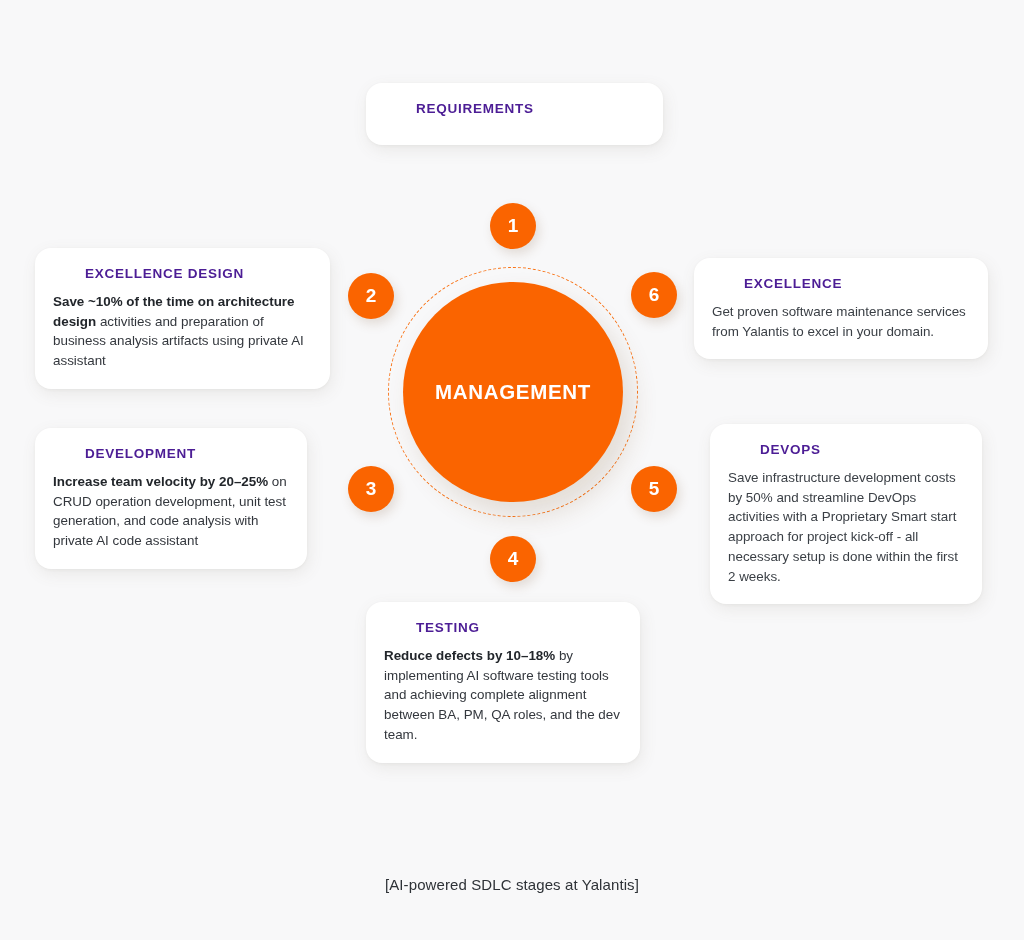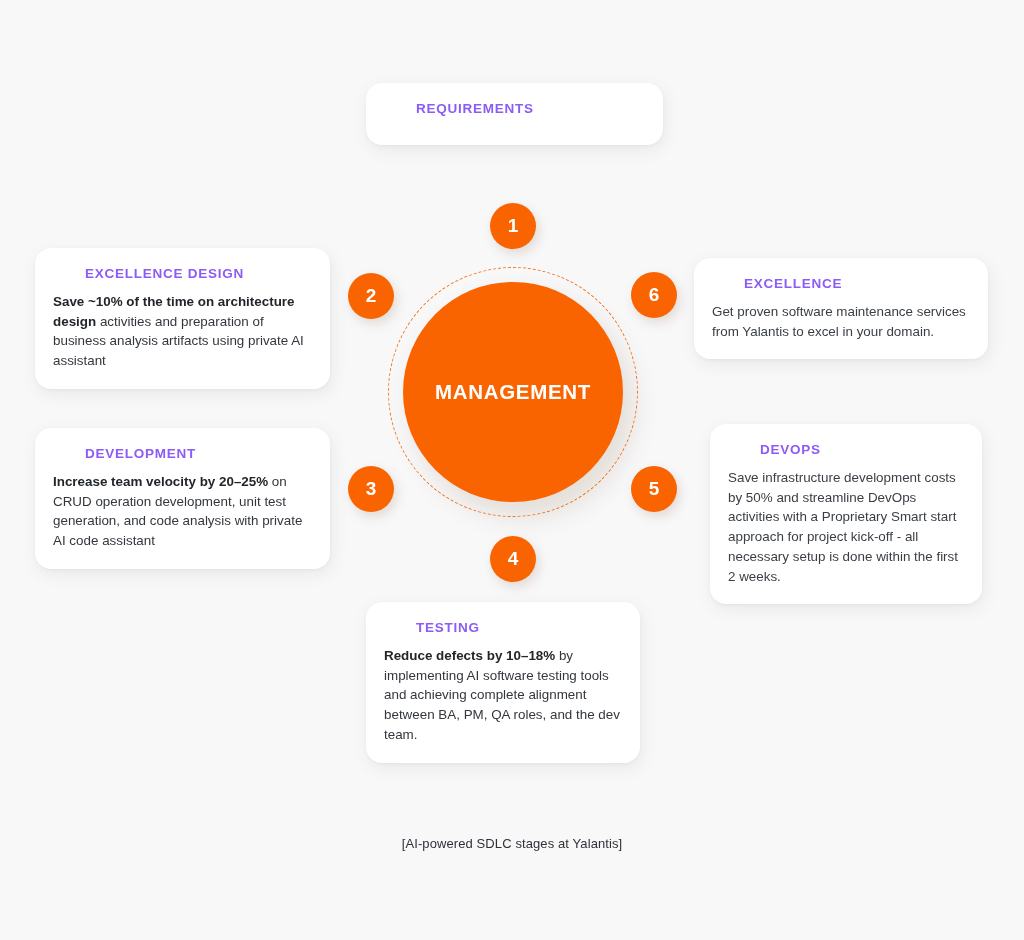--- a/index.html
+++ b/index.html
@@ -86,55 +86,55 @@
   .card {
     position: absolute;
     background: #ffffff;
     border-radius: 16px;
     box-shadow: 2px 5px 16px rgba(110, 95, 80, 0.10),
                 0 1px 3px rgba(110, 95, 80, 0.06);
     padding: 18px 20px 18px 18px;
   }
 
   .card-title {
-    color: #8b5cf6;
+    color: #4c1d95;
     font-size: 13.5px;
     font-weight: bold;
     letter-spacing: 0.75px;
     margin-bottom: 11px;
     padding-left: 32px;
   }
 
   .card-body {
     color: #33373d;
     font-size: 13.4px;
     line-height: 1.47;
   }
 
   .card-body b { font-weight: bold; color: #22262b; }
 
   
   .card-requirements { left: 366px; top: 83px;  width: 297px; }
   .card-technical    { left: 35px;  top: 248px; width: 295px; }
-  .card-development  { left: 35px;  top: 428px; width: 295px; }
+  .card-development  { left: 35px;  top: 428px; width: 272px; }
   .card-testing      { left: 366px; top: 602px; width: 274px; }
   .card-devops       { left: 710px; top: 424px; width: 272px; }
   .card-excellence   { left: 694px; top: 258px; width: 294px; }
 
   .card-excellence .card-body,
   .card-devops .card-body { color: #3a3f45; }
 
   
   .caption {
     position: absolute;
     left: 0;
-    top: 836px;
+    top: 876px;
     width: 1024px;
     text-align: center;
-    font-size: 13px;
+    font-size: 15px;
     color: #2e3237;
     letter-spacing: 0.1px;
   }
 </style>
 </head>
 <body>
 
 <div id="stage">
 
   <div class="ring"></div>

